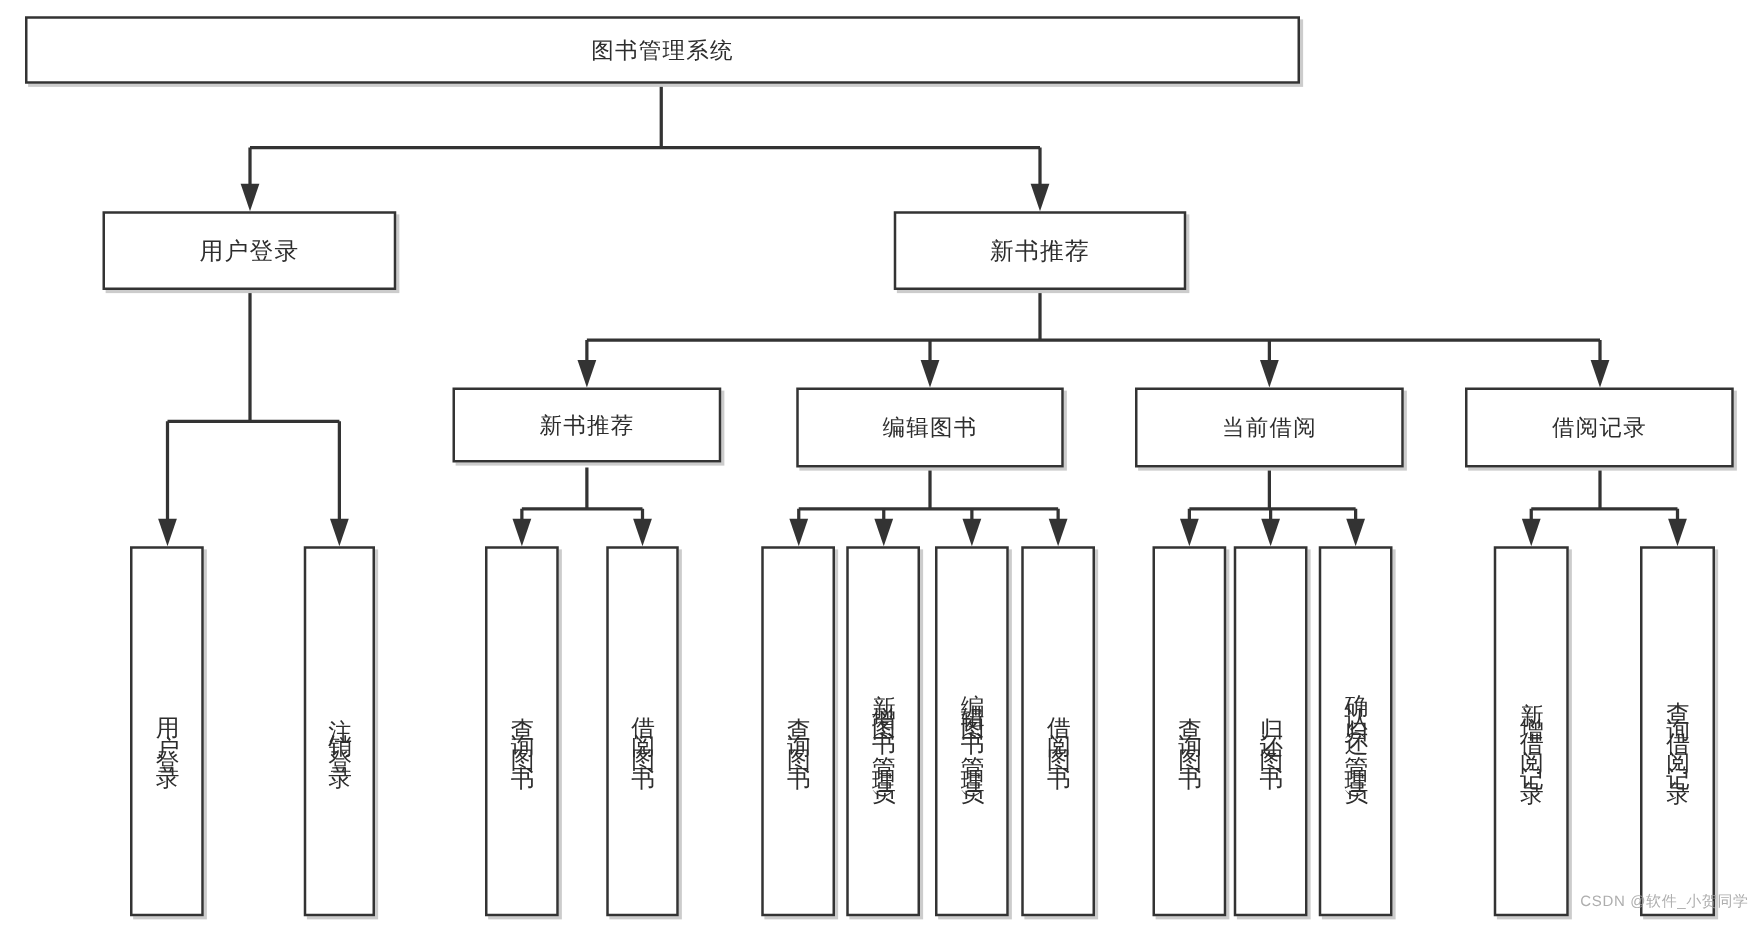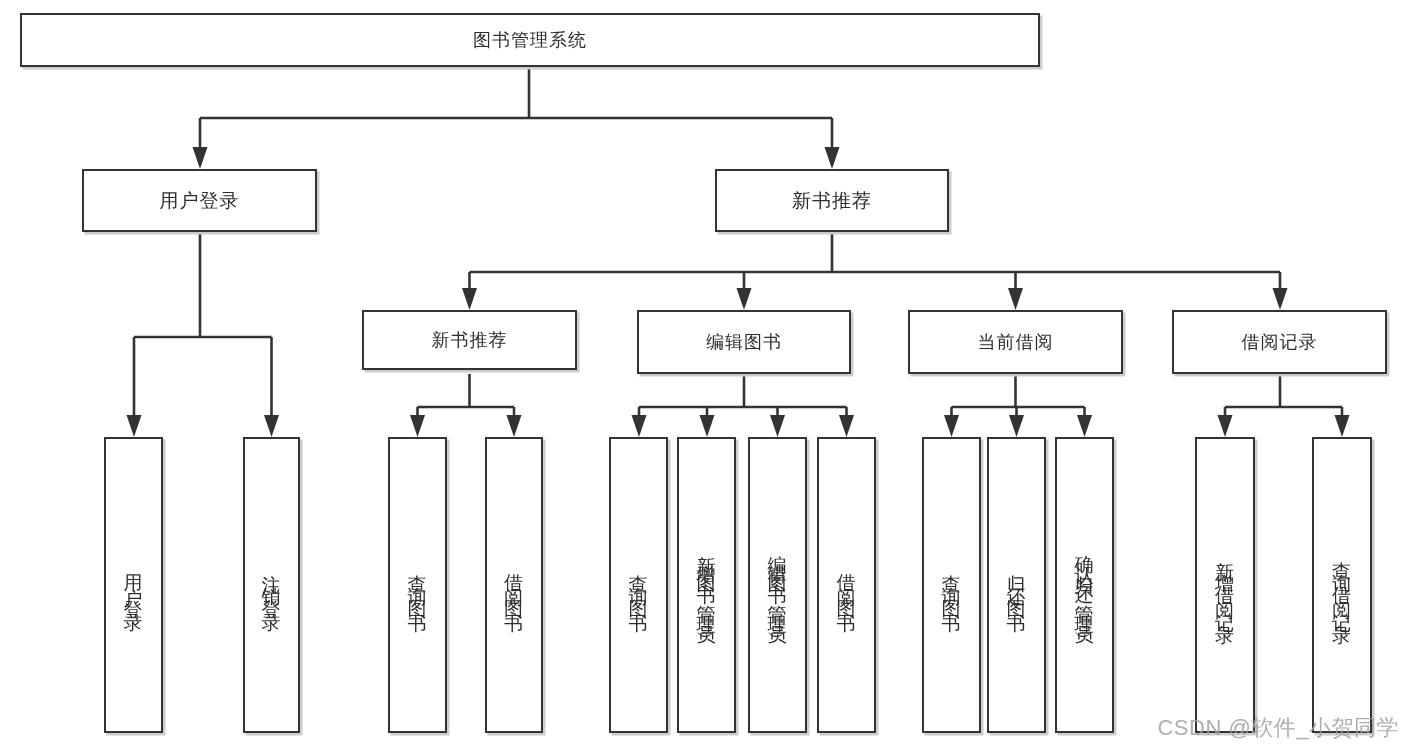--- a/index.html
+++ b/index.html
@@ -36,21 +36,21 @@
     text-orientation:mixed;
     font-size:19px;
     letter-spacing:13px;
     line-height:1;
     color:#2d2d2d;
     white-space:nowrap;
   }
   .watermark{
     position:absolute;
     right:6px;top:713px;
-    font-size:22px;
+    font-size:12px;
     color:#a0a0a0;
     opacity:.85;
     letter-spacing:.5px;
     z-index:5;
     white-space:nowrap;
   }
 </style>
 </head>
 <body>
 

